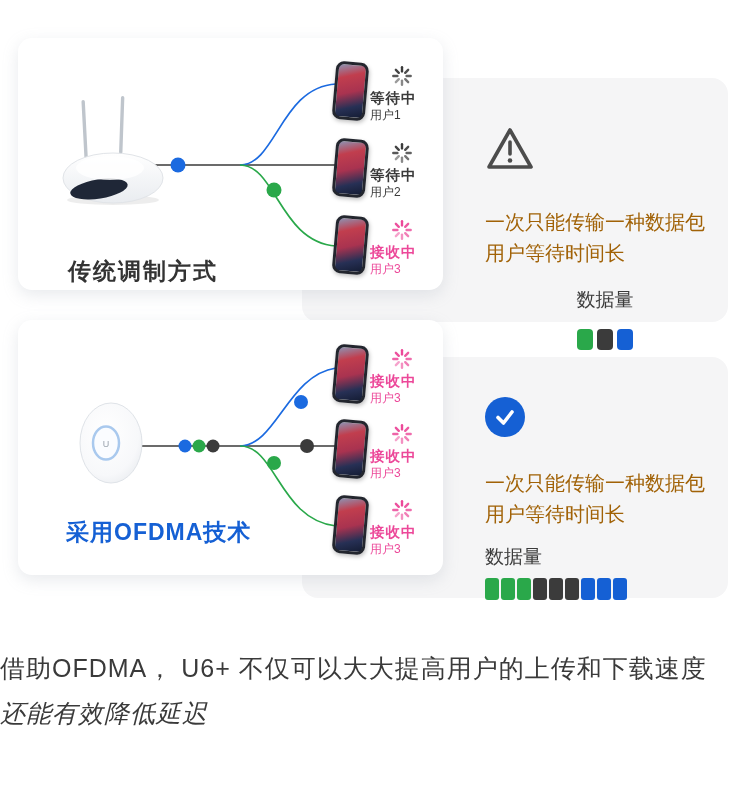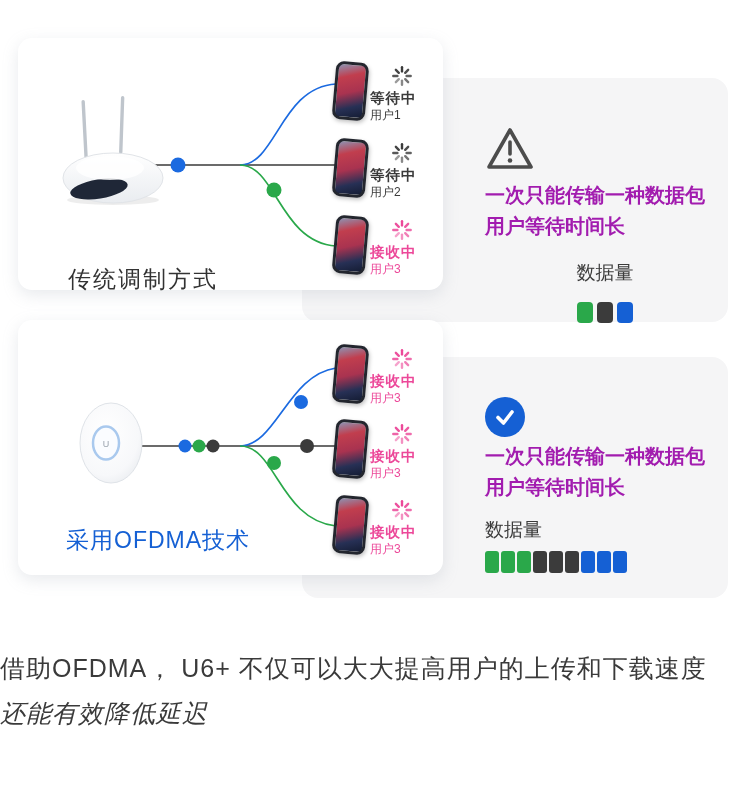--- a/index.html
+++ b/index.html
@@ -21,25 +21,25 @@
     transform:rotate(5deg);box-sizing:border-box;z-index:3;
     background:linear-gradient(163deg,#8b95b5 0%,#c13e4e 24%,#a93350 52%,#273055 78%,#141c33 100%);
     box-shadow:1px 2px 4px rgba(0,0,0,.25);}
   .stack{position:absolute;width:64px;line-height:1.25;z-index:3;}
   .stack[data-tone="dark"]{color:#3a3a3a;}
   .stack[data-tone="blue"]{color:#ec4899;}
   .stack .spin{display:block;margin:0 auto 2px;}
   .stack .st{font-size:14.5px;font-weight:bold;letter-spacing:1px;}
   .stack .us{font-size:12px;margin-top:1px;}
   
-  .card-label{position:absolute;font-size:23px;font-weight:400;letter-spacing:2px;color:#333;margin-top:8px;}
+  .card-label{position:absolute;font-size:23px;font-weight:700;letter-spacing:2px;color:#333;}
   .card-label.blue{color:#1560d4;letter-spacing:1px;}
   
   .panel{position:absolute;left:183px;top:48px;width:240px;}
-  .panel .lines{margin-top:4px;font-size:20px;font-weight:700;line-height:1.55;color:#a21caf;white-space:nowrap;}
+  .panel .lines{margin-top:31px;font-size:20px;font-weight:400;line-height:1.55;color:#a16207;white-space:nowrap;}
   .data-row{margin-top:18px;display:flex;align-items:center;gap:16px;font-size:19px;font-weight:500;color:#3b3b3b;flex-direction:column;}
   .blocks{display:flex;gap:4px;}
   .blocks.tight{gap:2px;margin-top:8px;}
   .blk{width:16px;height:21px;border-radius:4px;background:#ccc;}
   .blocks.tight .blk{width:14px;height:22px;border-radius:3px;}
   .blk[data-c="green"]{background:#2aa84a;}
   .blk[data-c="dark"]{background:#3b3b3b;}
   .blk[data-c="blue"]{background:#1560d4;}
   .check-circle{width:40px;height:40px;border-radius:50%;background:#1560d4;display:flex;
     align-items:center;justify-content:center;}

